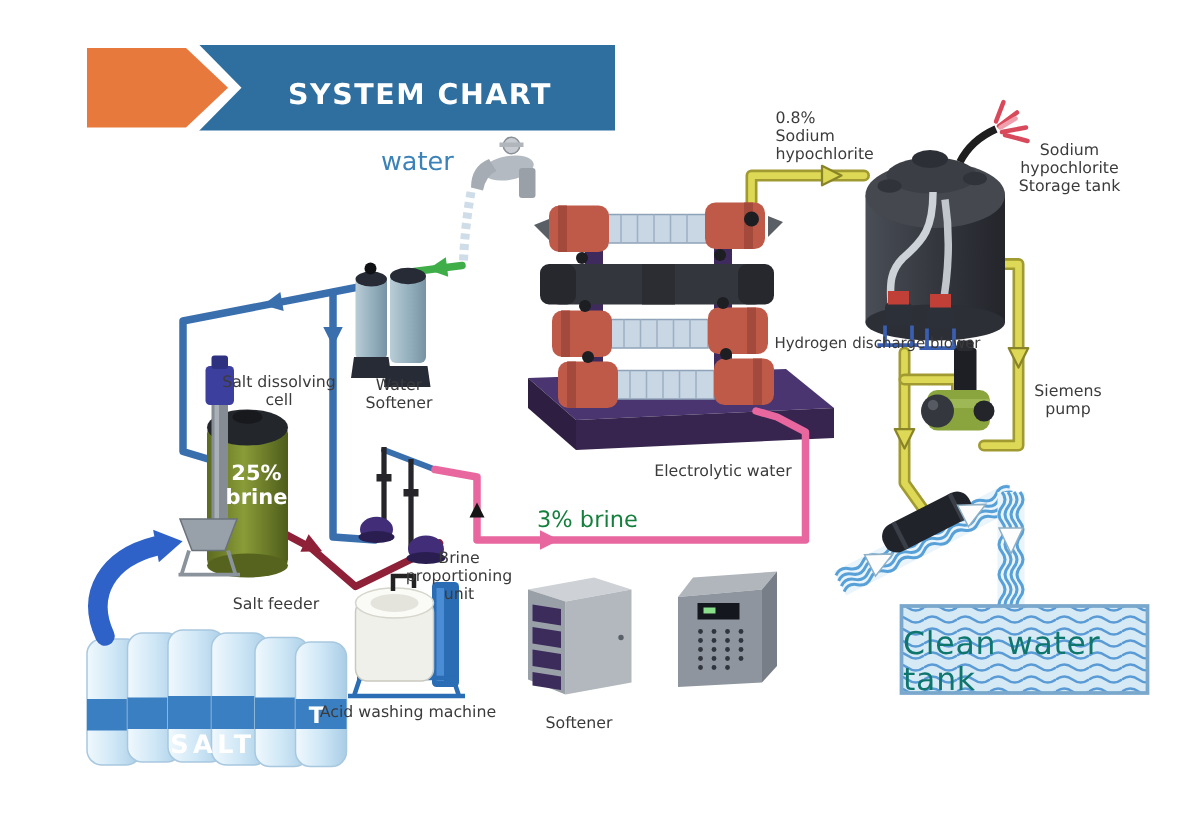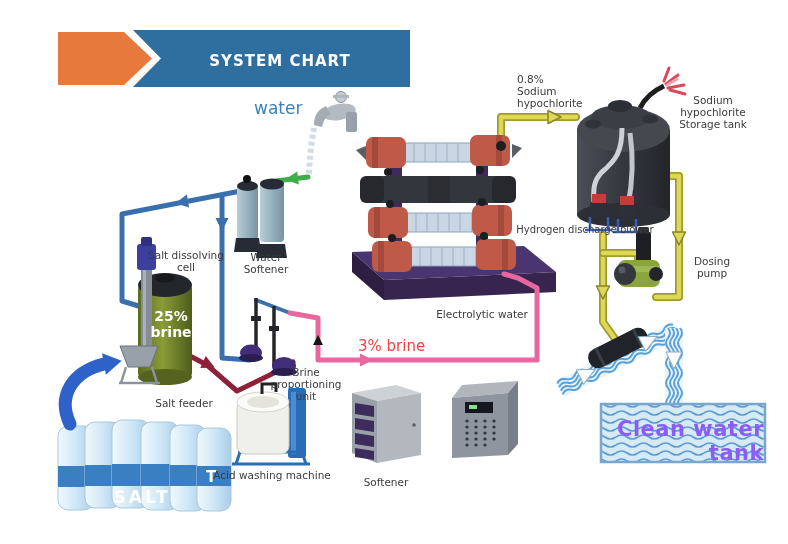--- a/index.html
+++ b/index.html
@@ -3,31 +3,31 @@
 <meta charset="utf-8">
 <style>
   html,body{margin:0;padding:0;background:#ffffff;}
   #canvas{position:relative;width:788px;height:544px;background:#fff;overflow:hidden;
           font-family:"DejaVu Sans",sans-serif;}
   #scene{position:absolute;left:0;top:0;}
   .lbl{position:absolute;font-size:10.5px;line-height:1.12;color:#3b3b3b;
        white-space:pre-line;text-align:center;pointer-events:none;}
   .lbl.left{text-align:left;}
   .banner-title{position:absolute;left:180px;top:52px;width:200px;text-align:center;
-       color:#ffffff;font-weight:bold;font-size:15px;letter-spacing:1px;}
+       color:#ffffff;font-weight:bold;font-size:19px;letter-spacing:1px;}
   .water-lbl{position:absolute;left:254px;top:98px;width:60px;font-size:17px;color:#3b82b8;}
   .brine25{position:absolute;left:139px;top:308px;width:64px;text-align:center;
        color:#ffffff;font-weight:bold;font-size:14px;line-height:1.15;white-space:pre-line;}
   .salt-big{position:absolute;left:92px;top:466px;width:100px;text-align:center;color:#fff;
        font-weight:bold;font-size:17px;letter-spacing:3px;margin-top:21px;}
   .salt-t{position:absolute;left:201px;top:468px;width:20px;text-align:center;color:#fff;
        font-weight:bold;font-size:15px;}
-  .cwt{position:absolute;left:602px;top:417px;width:162px;text-align:right;color:#8b5cf6;
-       font-weight:bold;font-size:21px;letter-spacing:0.5px;}
-  .brine3{position:absolute;left:358px;top:337px;width:80px;font-size:15px;text-align:left;color:#ef4444;}
+  .cwt{position:absolute;left:602px;top:417px;width:162px;text-align:left;color:#0f766e;
+       font-weight:normal;font-size:21px;letter-spacing:0.5px;}
+  .brine3{position:absolute;left:358px;top:337px;width:80px;font-size:15px;text-align:left;color:#15803d;}
 </style>
 </head>
 <body>
 
 <div id="canvas">
 <svg id="scene" width="788" height="544" viewBox="0 0 788 544">
   <defs>
     <polygon id="arr" points="0,-6.5 13,0 0,6.5"></polygon>
     <polygon id="arrS" points="0,-5 10,0 0,5"></polygon>
     <polygon id="arrW" points="0,-8 17,0 0,8"></polygon>
@@ -365,16 +365,16 @@
 <div class="brine3">3% brine</div>
 <div class="lbl" style="left:432px;top:309px;width:100px;">Electrolytic water</div>
 <div class="lbl" style="left:348px;top:477px;width:76px;">Softener</div>
 <div class="lbl left" style="left:517px;top:74px;width:72px;">0.8%
 Sodium
 hypochlorite</div>
 <div class="lbl" style="left:672px;top:95px;width:82px;">Sodium
 hypochlorite
 Storage tank</div>
 <div class="lbl" style="left:514px;top:224px;width:142px;font-size:10px;">Hydrogen discharge blower</div>
-<div class="lbl" style="left:686px;top:256px;width:52px;">Dosing
+<div class="lbl" style="left:686px;top:256px;width:52px;">Siemens
 pump</div>
 <div class="cwt">Clean water tank</div>
 </div>
 
 </body></html>

